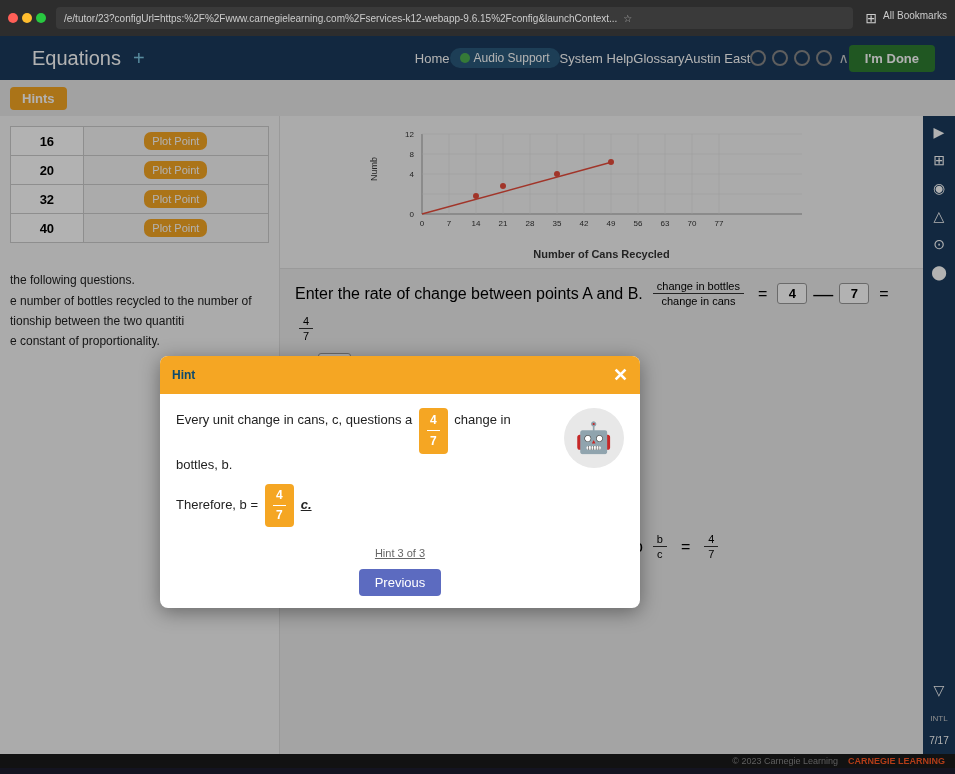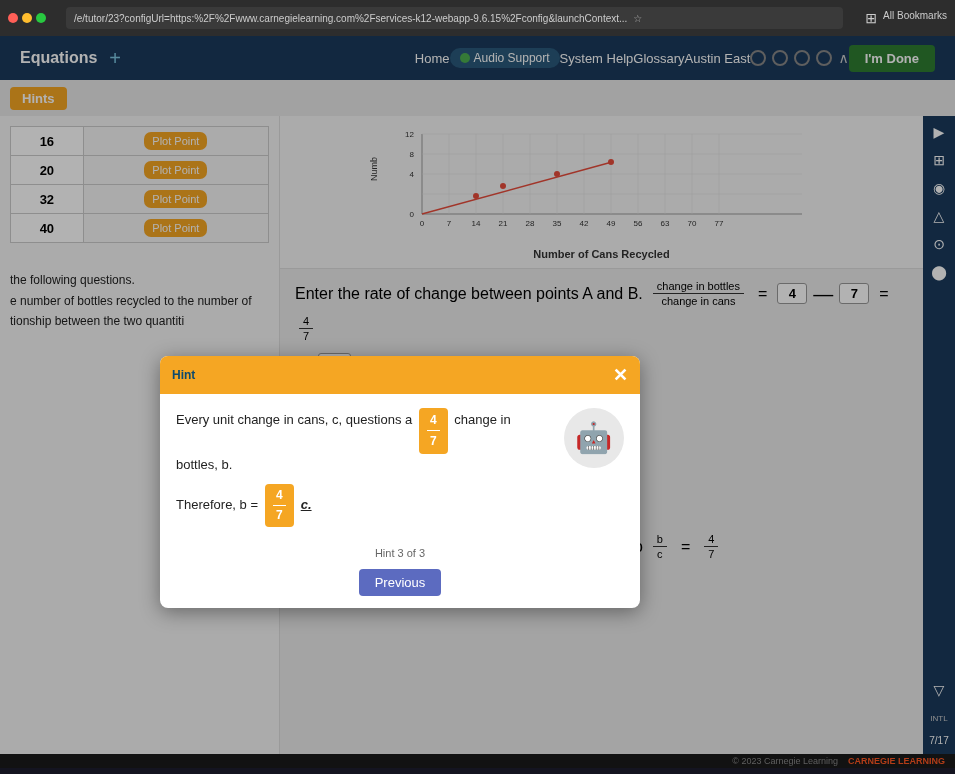--- a/index.html
+++ b/index.html
@@ -12,21 +12,21 @@
       position: relative;
     }
 
     
     .browser-chrome {
       background: #2d2d2d;
       height: 36px;
       display: flex;
       align-items: center;
       padding: 0 8px;
-      gap: 16px;
+      gap: 6px;
     }
     .browser-dots { display: flex; gap: 4px; margin-right: 4px; }
     .browser-dot { width: 10px; height: 10px; border-radius: 50%; }
     .dot-red { background: #ff5f57; }
     .dot-yellow { background: #ffbd2e; }
     .dot-green { background: #28c840; }
     .address-bar {
       flex: 1;
       background: #3a3a3a;
       border-radius: 4px;
@@ -66,22 +66,23 @@
       padding: 0 20px;
       justify-content: space-between;
     }
     .nav-left {
       display: flex;
       align-items: center;
       gap: 12px;
     }
     .nav-title {
       color: white;
-      font-size: 16px;
-      font-weight: bold;
+      font-size: 20px;
+      font-weight: normal;
+      margin-left: 12px;
     }
     .nav-plus {
       color: #7ec8e3;
       font-size: 20px;
       cursor: pointer;
     }
     .nav-right {
       display: flex;
       align-items: center;
       font-size: 13px;
@@ -282,20 +283,21 @@
       display: flex;
       align-items: center;
       gap: 4px;
     }
 
     .hint-footer {
       padding: 6px 29px 12px;
       font-size: 11px;
       color: #666;
       text-align: center;
+      text-decoration: underline;
     }
 
     .prev-btn {
       background: #5c6bc0;
       color: white;
       border: none;
       border-radius: 4px;
       padding: 6px 16px;
       font-size: 13px;
       cursor: pointer;
@@ -375,20 +377,21 @@
           </tr>
         </tbody>
       </table>
 
       <div style="margin-top: 30px; font-size: 12px; color: #222;">
         <div style="margin-bottom:6px;">the following questions.</div>
         <div style="margin-bottom:4px; line-height:1.4;">e number of bottles recycled to the number of</div>
         <div style="display:flex; align-items:center; gap:4px; margin-bottom:6px;">
           <span>tionship between the two quantiti</span>
         </div>
+        <div>e constant of proportionality.</div>
       </div>
     </div>
 
     <div style="flex:1; display:flex; flex-direction:column; overflow:hidden;">
 
       <div style="background:#f5f5f5; padding: 8px 12px; border-bottom: 1px solid #ddd; display:flex; flex-direction:column; align-items:center;">
         <div style="position:relative; width:420px;">
           <div style="position:absolute; left:-30px; top:40px; transform:rotate(-90deg); font-size:9px; color:#333; white-space:nowrap;">Numb</div>
           <svg width="420" height="120">
 

